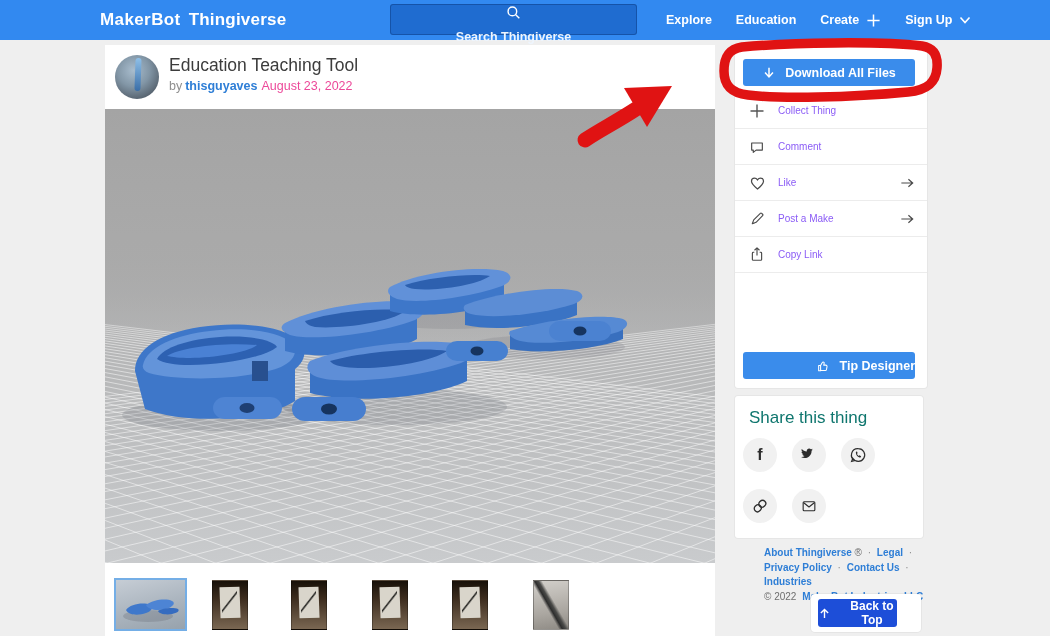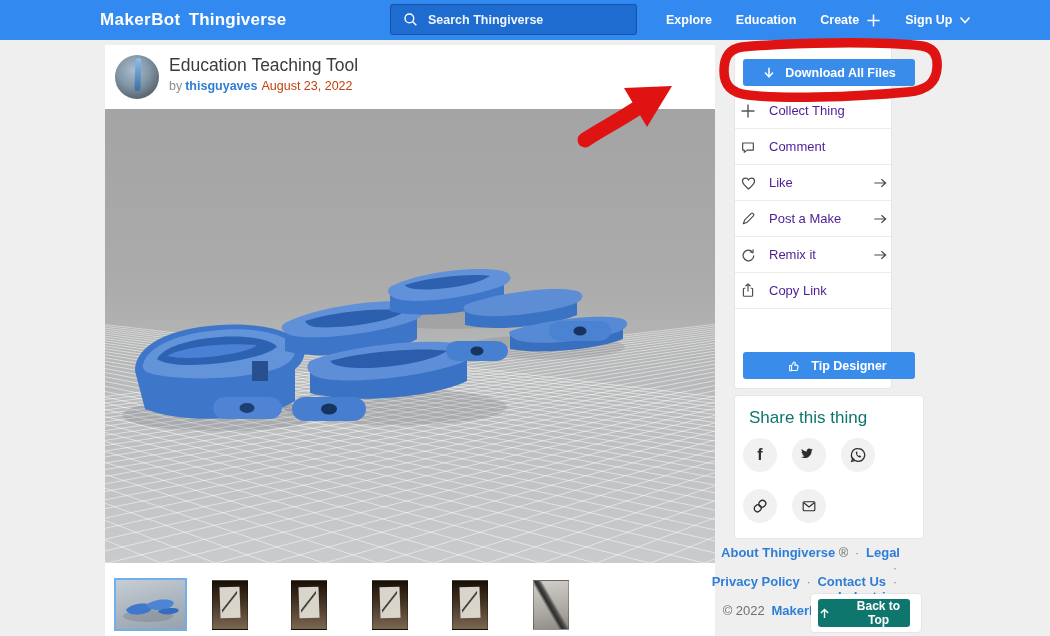--- a/index.html
+++ b/index.html
@@ -8,76 +8,76 @@
     position: relative;
     background:#efefef;
     font-family:"Liberation Sans", sans-serif;
     overflow:hidden;
   }
   
   .top-nav{position:absolute;left:0;top:0;width:1050px;height:40px;background:#3289f0;z-index:5;}
   .brand{position:absolute;left:100px;top:0;height:40px;display:flex;align-items:center;gap:8px;color:#fff;cursor:pointer;}
   .brand .mb{font-size:17px;font-weight:800;letter-spacing:.4px;}
   .brand .tv{font-size:17px;font-weight:800;letter-spacing:.2px;}
-  .search{position:absolute;left:390px;top:4px;width:247px;height:31px;background:#1f6cd0;border:1px solid rgba(8,48,108,.4);border-radius:3px;display:flex;align-items:center;gap:10px;padding:0 12px;color:#eef5fd;font-size:12.5px;font-weight:700;cursor:text;}
+  .search{position:absolute;left:390px;top:4px;width:247px;height:31px;background:#1f6cd0;border:1px solid rgba(8,48,108,.4);border-radius:3px;display:flex;align-items:center;gap:10px;padding:0 12px;color:#eef5fd;font-size:12.5px;font-weight:700;cursor:text;flex-direction:column;}
   .nav-links{position:absolute;left:666px;top:0;height:40px;display:flex;align-items:center;gap:24px;color:#fff;font-size:12.5px;font-weight:700;}
   .nav-item{display:flex;align-items:center;gap:7px;cursor:pointer;}
   
   .header-card{position:absolute;left:105px;top:45px;width:610px;height:64px;background:#fff;}
   .avatar{position:absolute;left:10px;top:10px;width:44px;height:44px;border-radius:50%;overflow:hidden;cursor:pointer;
     background:radial-gradient(circle at 42% 35%, #a9bdce 0%, #8296a6 42%, #55616d 78%, #3a424c 100%);}
   .avatar::after{content:'';position:absolute;left:46%;top:6%;width:13%;height:74%;border-radius:3px;
     background:linear-gradient(#8fc0e8,#3a6ea8);transform:rotate(2deg);}
   .page-title{position:absolute;left:64px;top:10px;font-size:17.5px;color:#3c3c3c;}
   .byline{position:absolute;left:64px;top:34px;font-size:12.5px;color:#8f8f8f;}
   .byline .author{color:#2e7ed6;font-weight:600;cursor:pointer;margin:0 4px 0 3px;}
-  .byline .date{color:#c2410c;}
+  .byline .date{color:#ec4899;}
   
   .viewport{position:absolute;left:105px;top:109px;width:610px;height:454px;overflow:hidden;background:#ababab;}
   .viewport svg{display:block;}
   #grid-lines line{stroke:rgba(255,255,255,.5);stroke-width:1;}
   
   .thumbs{position:absolute;left:105px;top:563px;width:610px;height:73px;background:#fff;}
   .thumb{position:absolute;top:17px;width:36px;height:50px;border:1px solid rgba(0,0,0,.28);cursor:pointer;overflow:hidden;}
   .thumb.render{left:9px;top:15px;width:73px;height:53px;border:2px solid #74aee6;
     background:linear-gradient(165deg,#c6cdd5 0%,#aab4be 55%,#97a2ac 100%);}
   .thumb.photo{background:linear-gradient(180deg,#171008 0%,#3b2b1d 35%,#7a6752 100%);}
   .thumb.photo::before{content:'';position:absolute;left:20%;top:13%;width:58%;height:64%;background:#d9d5cb;transform:rotate(-2deg);}
   .thumb.photo::after{content:'';position:absolute;left:26%;top:18%;width:46%;height:52%;
     background:linear-gradient(128deg,transparent 43%,#20201e 48%,transparent 54%);}
   .thumb.photo-light{background:linear-gradient(170deg,#d2cfca 0%,#aaa6a0 65%,#8e8a84 100%);}
   .thumb.photo-light::after{content:'';position:absolute;inset:0;
     background:linear-gradient(60deg,transparent 40%,#2d2d2d 46%,#4a4a48 52%,transparent 58%);}
   .t2{left:107px;} .t3{left:186px;} .t4{left:267px;} .t5{left:347px;} .t6{left:428px;}
   
   .sidebar-card{position:absolute;background:#fff;border-radius:3px;box-shadow:0 0 0 1px rgba(0,0,0,.035);}
-  #card-actions{left:735px;top:47px;width:156px;height:341px;}
+  #card-actions{left:735px;top:47px;width:192px;height:341px;}
   .btn-primary{position:absolute;left:8px;width:172px;height:27px;background:#3a8ceb;border-radius:3px;color:#fff;
     font-size:12.5px;font-weight:700;display:flex;align-items:center;justify-content:center;gap:9px;cursor:pointer;border:none;}
   #btn-download{top:12px;}
-  #btn-tip{top:305px;justify-content:center;padding-left:16px;}
+  #btn-tip{top:305px;justify-content:flex-end;padding-left:16px;}
   .rows{position:absolute;left:0;top:46px;width:100%;}
-  .row{height:36px;display:flex;align-items:center;padding:0 3px;border-bottom:1px solid #ececec;color:#4c1d95;font-size:13px;cursor:pointer;}
+  .row{height:36px;display:flex;align-items:center;padding:0 12px;border-bottom:1px solid #ececec;color:#8b5cf6;font-size:10px;cursor:pointer;}
   .row .icon{width:20px;display:flex;justify-content:center;align-items:center;}
   .row .lbl{margin-left:11px;}
   .row .arr{margin-left:auto;display:flex;}
   
   #card-share{left:735px;top:396px;width:188px;height:142px;}
   .share-title{position:absolute;left:14px;top:12px;font-size:17px;font-weight:500;color:#0f766e;}
   .sc{position:absolute;width:34px;height:34px;border-radius:50%;background:#f1f1f1;display:flex;align-items:center;justify-content:center;cursor:pointer;}
   .sc1{left:8px;top:42px;} .sc2{left:57px;top:42px;} .sc3{left:106px;top:42px;}
   .sc4{left:8px;top:93px;} .sc5{left:57px;top:93px;}
   .fb-glyph{font-size:16px;font-weight:800;color:#2d2d2d;}
   
-  .side-footer{position:absolute;left:708px;top:546px;width:192px;font-size:13px;line-height:14.5px;color:#6e6e6e;text-align:right;}
+  .side-footer{position:absolute;left:764px;top:546px;width:192px;font-size:10px;line-height:14.5px;color:#6e6e6e;}
   .side-footer .lnk{color:#2e7ed6;font-weight:700;cursor:pointer;}
   .side-footer .sep{margin:0 3px;color:#8a8a8a;}
   
   .back-wrap{position:absolute;left:811px;top:594px;width:110px;height:38px;background:#fff;border-radius:4px;box-shadow:0 0 0 1px rgba(0,0,0,.04);}
-  .back-btn{position:absolute;left:7px;top:5px;width:92px;height:28px;background:#0f766e;border-radius:3px;color:#fff;
+  .back-btn{position:absolute;left:7px;top:5px;width:79px;height:28px;background:#1d4ed8;border-radius:3px;color:#fff;
     font-size:12px;font-weight:700;display:flex;align-items:center;justify-content:center;gap:16px;cursor:pointer;border:none;}
   
   #annotation{position:absolute;left:0;top:0;z-index:40;pointer-events:none;}
 </style>
 </head>
 <body>
 
 <div class="top-nav">
   <div class="brand">
     <span class="mb">MakerBot</span>
@@ -329,34 +329,20 @@
       </span>
       <span class="lbl">Post a Make</span>
       <span class="arr">
         <svg width="16" height="16" viewBox="0 0 17 17" fill="none" stroke="#4a4a4a" stroke-width="1.3">
             <path d="M2.5 8.5 H14 M10 4.5 L14.5 8.5 L10 12.5"></path>
           </svg>
       </span>
     </div>
     <div class="row">
       <span class="icon">
-        <svg width="16" height="16" viewBox="0 0 18 18" fill="none" stroke="#4a4a4a" stroke-width="1.4">
-            <path d="M14,5.5 A6,6 0 1 0 15.5,9.5"></path>
-            <path d="M14.8,2.6 L14.6,6.4 L11,5.4" stroke-width="1.2"></path>
-          </svg>
-      </span>
-      <span class="lbl">Remix it</span>
-      <span class="arr">
-        <svg width="16" height="16" viewBox="0 0 17 17" fill="none" stroke="#4a4a4a" stroke-width="1.3">
-            <path d="M2.5 8.5 H14 M10 4.5 L14.5 8.5 L10 12.5"></path>
-          </svg>
-      </span>
-    </div>
-    <div class="row">
-      <span class="icon">
         <svg width="16" height="17" viewBox="0 0 18 18" fill="none" stroke="#4a4a4a" stroke-width="1.3" stroke-linejoin="round">
             <path d="M6,6.5 H4.8 a1,1 0 0 0 -1,1 v7 a1,1 0 0 0 1,1 h8.4 a1,1 0 0 0 1,-1 v-7 a1,1 0 0 0 -1,-1 H12"></path>
             <path d="M9,1.8 V10 M6.2,4.2 L9,1.5 L11.8,4.2"></path>
           </svg>
       </span>
       <span class="lbl">Copy Link</span>
     </div>
   </div>
 
   <button class="btn-primary" id="btn-tip">

